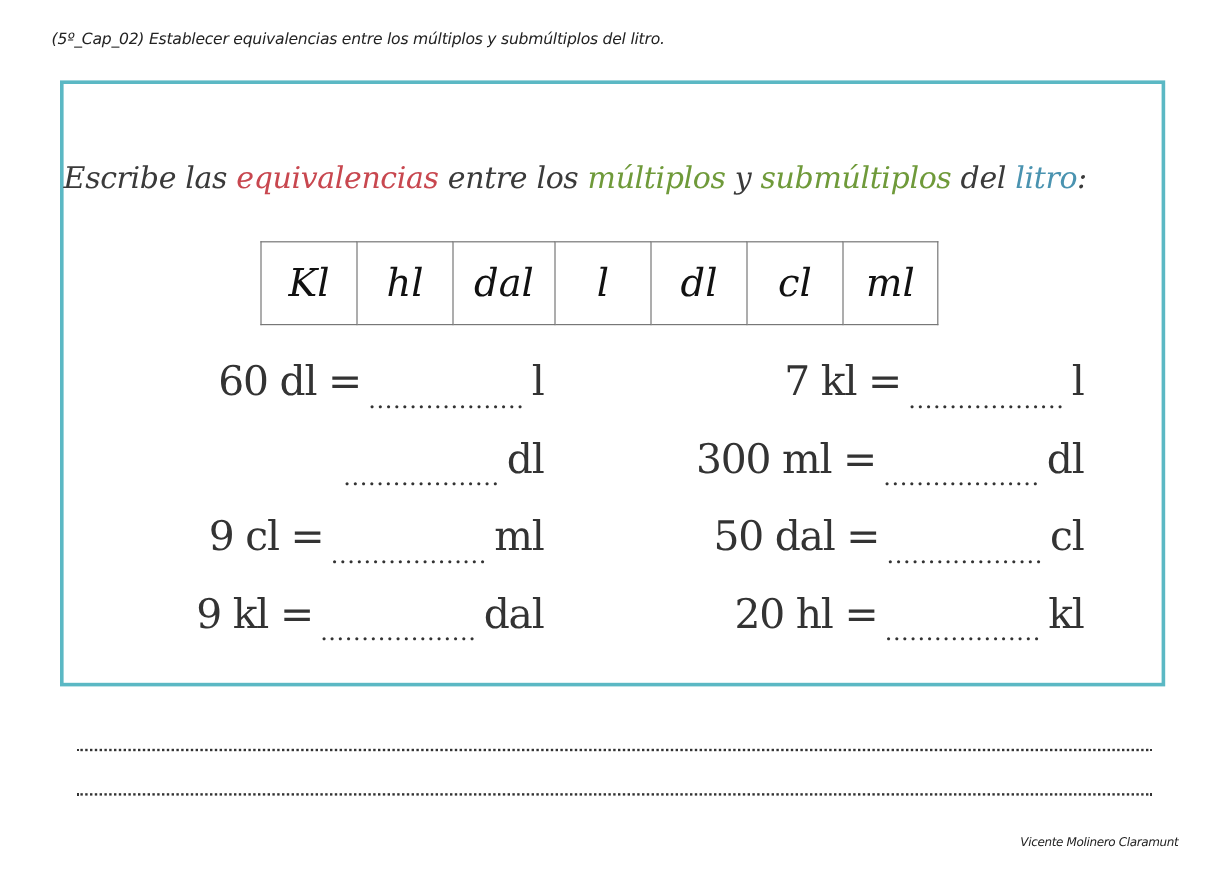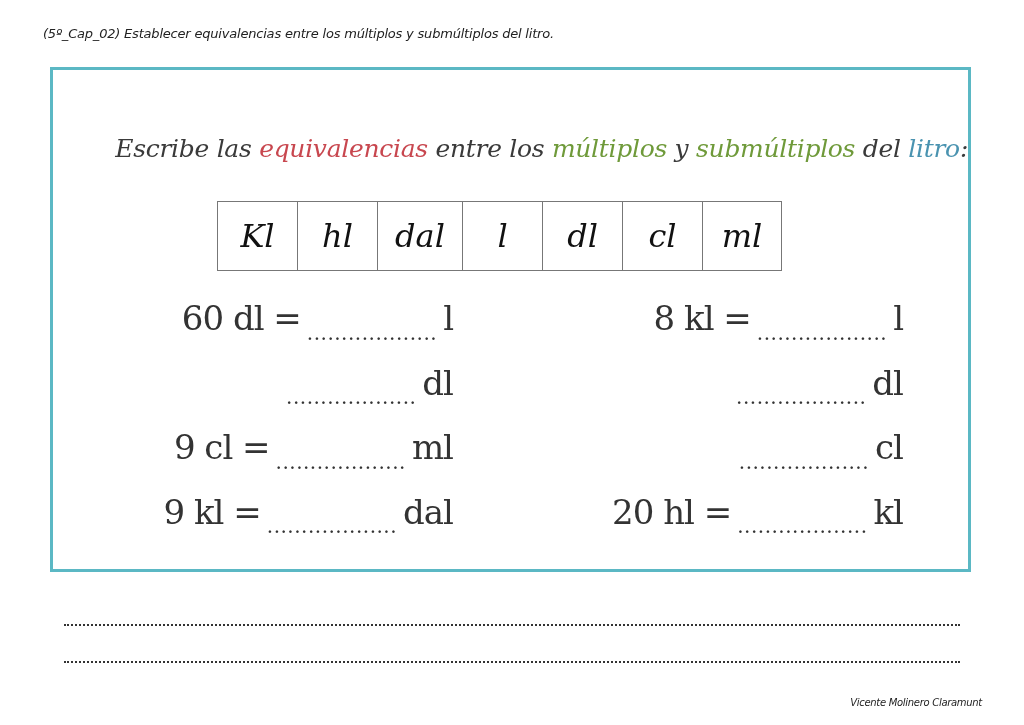--- a/index.html
+++ b/index.html
@@ -11,21 +11,21 @@
     .header-line {
       position: absolute; left: 43px; top: 26px;
       font-family: "DejaVu Sans", sans-serif; font-size: 13px; color: #222;
       font-style: italic; letter-spacing: -0.2px;
     }
     .frame {
       position: absolute; left: 50px; top: 67px; width: 921px; height: 505px;
       border: 3px solid #5bb8c4; box-sizing: border-box;
     }
     .instruction {
-      position: absolute; left: 0; right: 0; top: 64px; text-align: right;
+      position: absolute; left: 0; right: 0; top: 64px; text-align: left;
       font-family: "DejaVu Serif", serif; font-style: italic;
       font-size: 25px; color: #3a3a3a; letter-spacing: -0.3px;
     }
     .instruction .red { color: #c8474f; }
     .instruction .green { color: #6f9a3a; }
     .instruction .blue { color: #4a93b0; }
     .units-table {
       position: absolute; left: 164px; top: 131px;
       border-collapse: collapse;
     }
@@ -97,29 +97,31 @@
     </div>
     <div class="ex-row">
       <span>9 kl =</span>
       <span class="dots">...................</span>
       <span>dal</span>
     </div>
   </div>
 
   <div class="exercises right">
     <div class="ex-row">
-      <span>8 kl =</span>
+      <span>7 kl =</span>
       <span class="dots">...................</span>
       <span>l</span>
     </div>
     <div class="ex-row">
+      <span>300 ml =</span>
       <span class="dots">...................</span>
       <span>dl</span>
     </div>
     <div class="ex-row">
+      <span>50 dal =</span>
       <span class="dots">...................</span>
       <span>cl</span>
     </div>
     <div class="ex-row">
       <span>20 hl =</span>
       <span class="dots">...................</span>
       <span>kl</span>
     </div>
   </div>
 </div>

